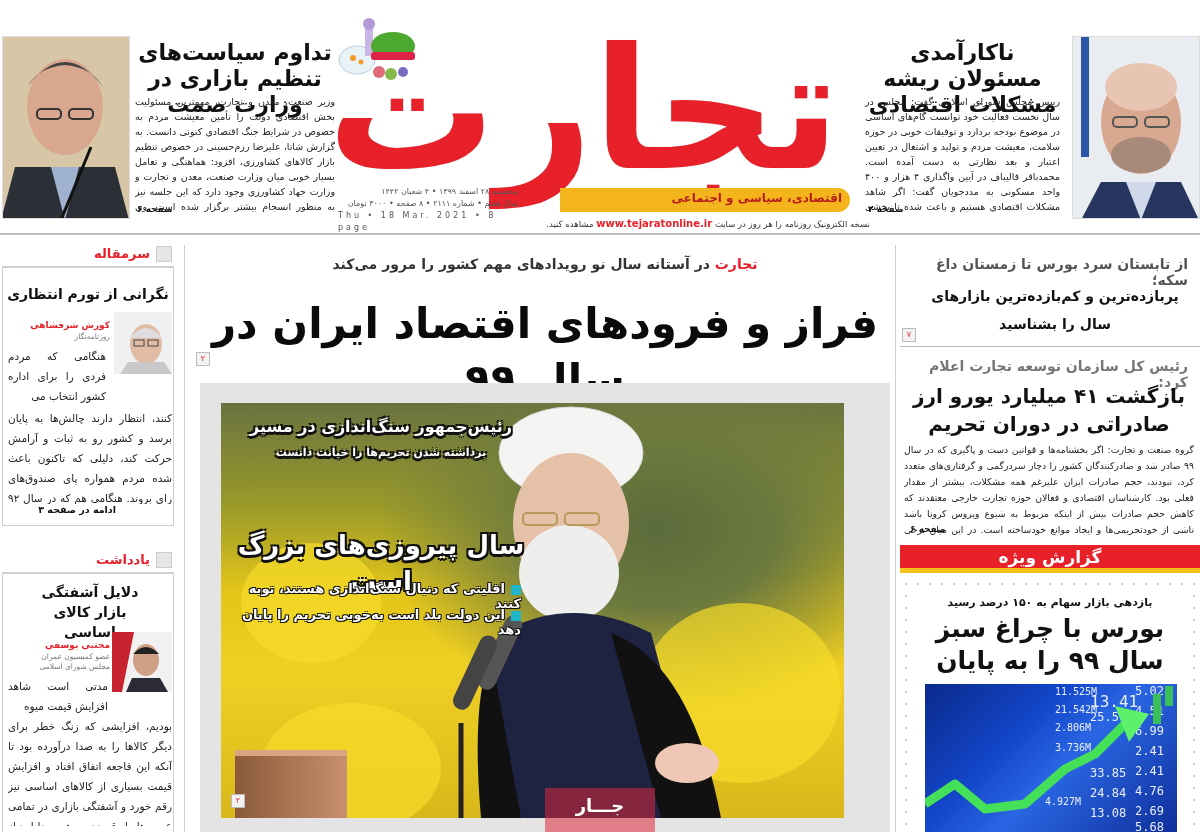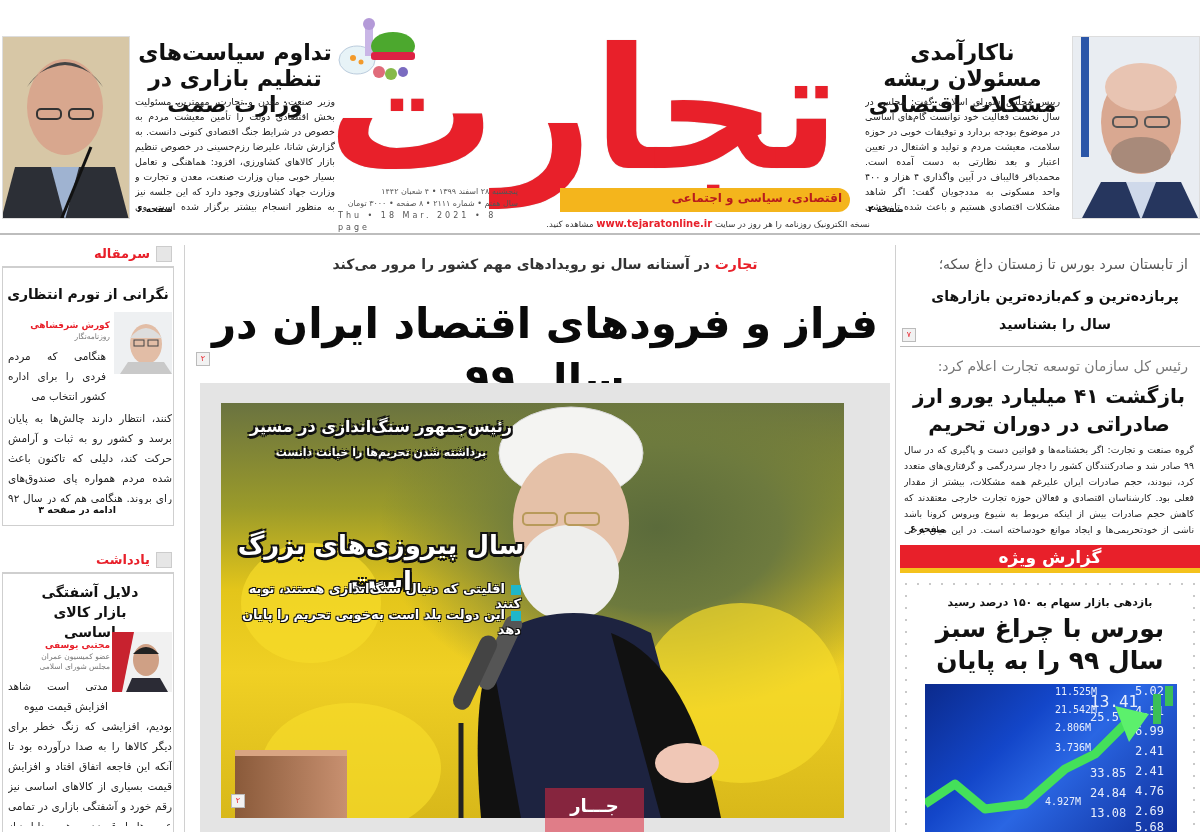--- a/index.html
+++ b/index.html
@@ -50,24 +50,24 @@
   .hero { left: 221px; top: 403px; width: 623px; height: 415px; overflow: hidden;
     background: radial-gradient(ellipse at 70% 30%, #5b6b3b 0%, #6d7a3e 20%, rgba(0,0,0,0) 45%),
                 linear-gradient(180deg, #6a7340 0%, #9a9a2a 25%, #e3c51a 45%, #f0d024 65%, #d8b81a 100%); }
   .hero-blob { position: absolute; border-radius: 50%; background: #f6dc2a; opacity: .7; }
   .hero-line { position: absolute; color: #fff; font-weight: bold; text-align: center; width: 300px;
     text-shadow: 2px 2px 0 #111, -2px -2px 0 #111, 2px -2px 0 #111, -2px 2px 0 #111, 0 3px 0 #111; }
   .hero-bullet { position: absolute; color: #fff; font-weight: bold; font-size: 13px; text-align: right; width: 290px;
     text-shadow: 1px 1px 0 #111, -1px -1px 0 #111, 1px -1px 0 #111, -1px 1px 0 #111; }
   .hero-bullet .sq { display: inline-block; width: 10px; height: 10px; background: #1fb6c9; margin-left: 6px; vertical-align: middle; }
   .cleric { position: absolute; }
-  .jaar-tag { left: 545px; top: 788px; width: 99px; height: 44px; background: rgba(220,40,60,.55); color: #fff; font-size: 18px; font-weight: bold; text-align: center; line-height: 36px; }
-
-  
-  .rc-kicker { font-size: 14px; color: #555; font-weight: normal; text-align: right; }
+  .jaar-tag { left: 545px; top: 788px; width: 110px; height: 44px; background: rgba(220,40,60,.55); color: #fff; font-size: 18px; font-weight: bold; text-align: center; line-height: 36px; }
+
+  
+  .rc-kicker { font-size: 14px; color: #555; font-weight: bold; text-align: right; }
   .rc-head { font-size: 20px; line-height: 28px; font-weight: bold; text-align: center; color: #111; }
   .rc-body { font-size: 9.3px; line-height: 16px; color: #222; text-align: justify; text-align-last: right; }
   .special-band { left: 900px; top: 545px; width: 300px; height: 28px; background: #e8202a; border-bottom: 5px solid #f4c21c; }
   .special-band span { display: block; color: #fff; font-size: 17px; font-weight: bold; text-align: center; line-height: 24px; }
   .dots { left: 900px; top: 578px; width: 300px; height: 254px;
     background-image: radial-gradient(#c9c9c9 1px, transparent 1.2px); background-size: 12px 12px; }
   .sr-inner { left: 915px; top: 590px; width: 270px; height: 240px; background: #fff; }
   .sr-kicker { font-size: 11px; font-weight: bold; text-align: center; color: #111; }
   .sr-head { font-size: 25px; line-height: 32px; font-weight: bold; text-align: center; color: #111; }
   .stock-img { left: 925px; top: 684px; width: 252px; height: 148px; overflow: hidden;

